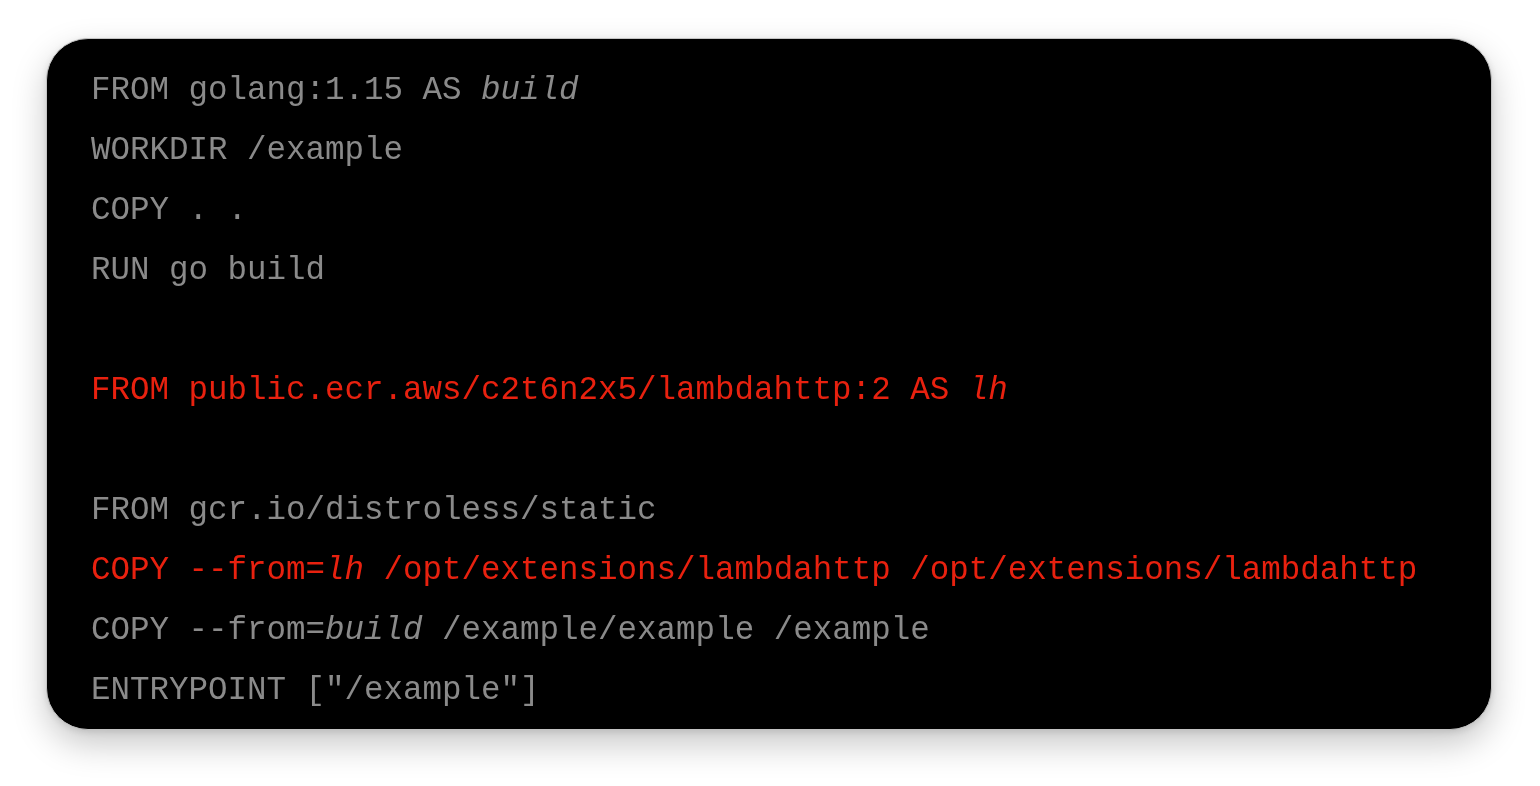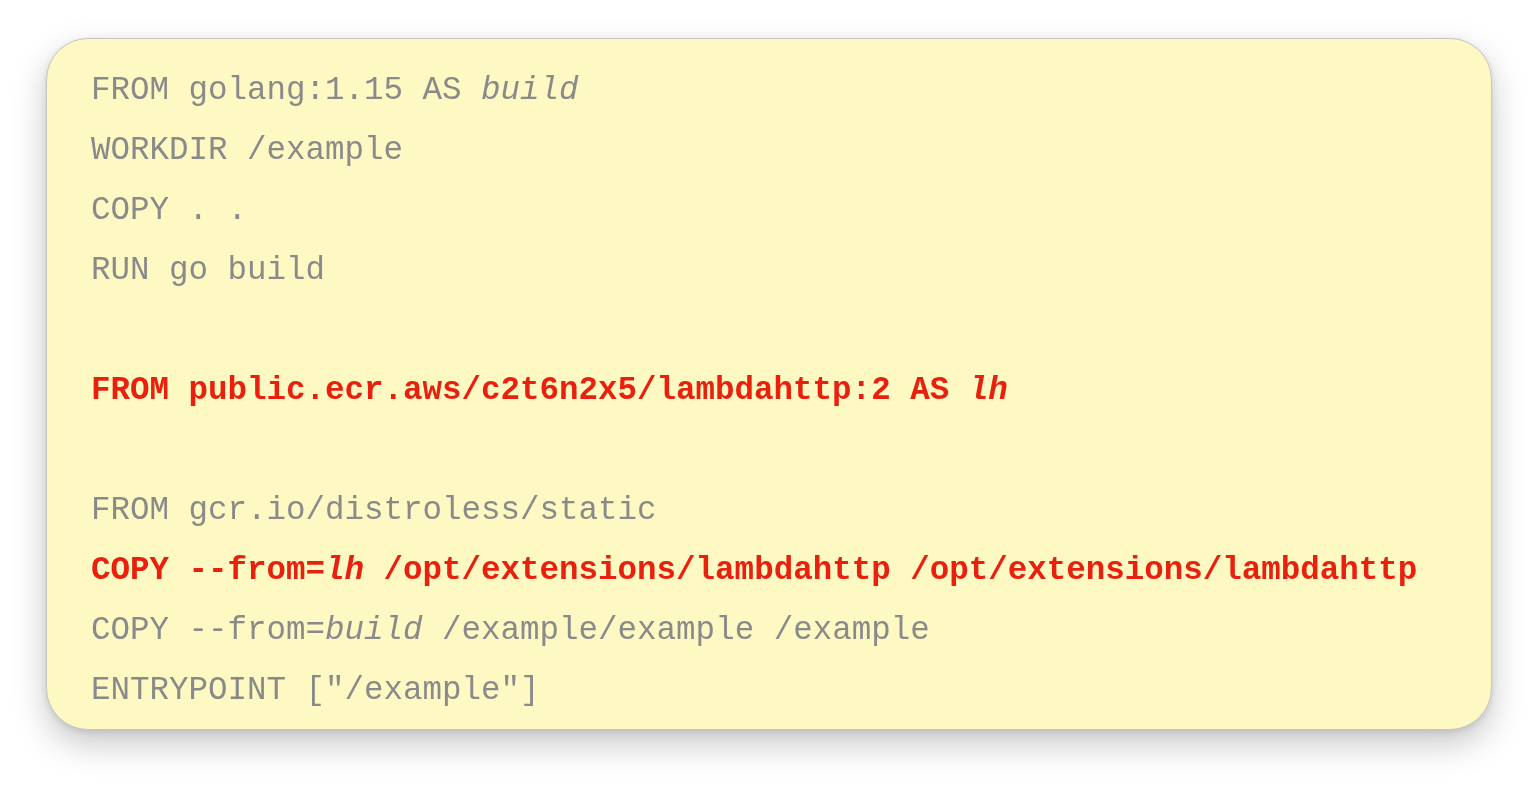--- a/index.html
+++ b/index.html
@@ -9,21 +9,21 @@
       width: 1540px;
       height: 786px;
       overflow: hidden;
     }
     .card {
       position: absolute;
       left: 46px;
       top: 38px;
       width: 1446px;
       height: 692px;
-      background: #fef9c3;
+      background: #000000;
       border: 1px solid #c4c4c4;
       border-radius: 42px;
       box-shadow: 0 14px 34px rgba(0,0,0,0.22), 0 2px 6px rgba(0,0,0,0.10);
       box-sizing: border-box;
     }
     .code {
       position: absolute;
       left: 44px;
       top: 22px;
       margin: 0;
@@ -32,21 +32,21 @@
       line-height: 60px;
       white-space: pre;
     }
     .line {
       display: block;
       height: 60px;
       color: #8a8a8a;
     }
     .line.hl {
       color: #e8210f;
-      font-weight: bold;
+      font-weight: normal;
     }
     .it { font-style: italic; }
   </style>
 </head>
 <body>
 
 <div class="card">
   <pre class="code"><span class="line"><span>FROM golang:1.15 AS </span><span class="it">build</span></span><span class="line"><span>WORKDIR /example</span></span><span class="line"><span>COPY . .</span></span><span class="line"><span>RUN go build</span></span><span class="line"><span></span></span><span class="line hl"><span>FROM public.ecr.aws/c2t6n2x5/lambdahttp:2 AS </span><span class="it">lh</span></span><span class="line"><span></span></span><span class="line"><span>FROM gcr.io/distroless/static</span></span><span class="line hl"><span>COPY --from=</span><span class="it">lh</span><span> /opt/extensions/lambdahttp /opt/extensions/lambdahttp</span></span><span class="line"><span>COPY --from=</span><span class="it">build</span><span> /example/example /example</span></span><span class="line"><span>ENTRYPOINT ["/example"]</span></span></pre>
 </div>
 

